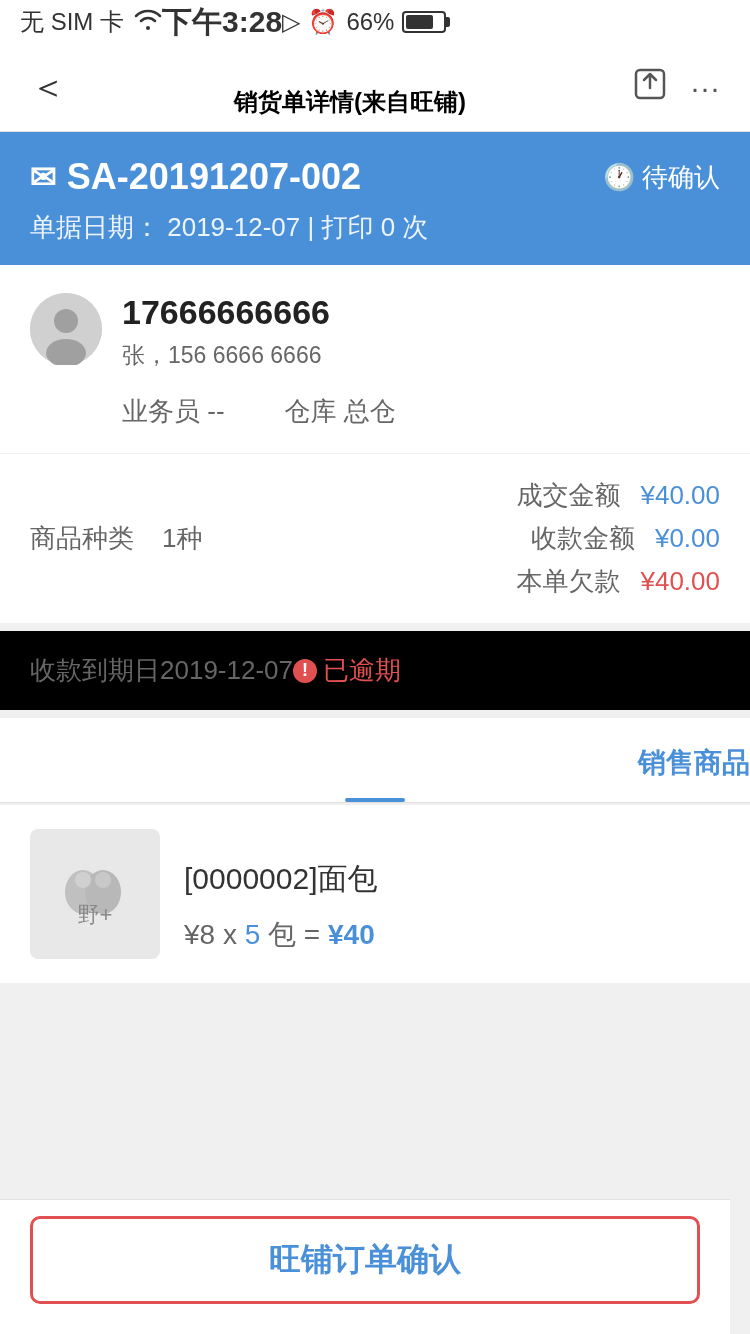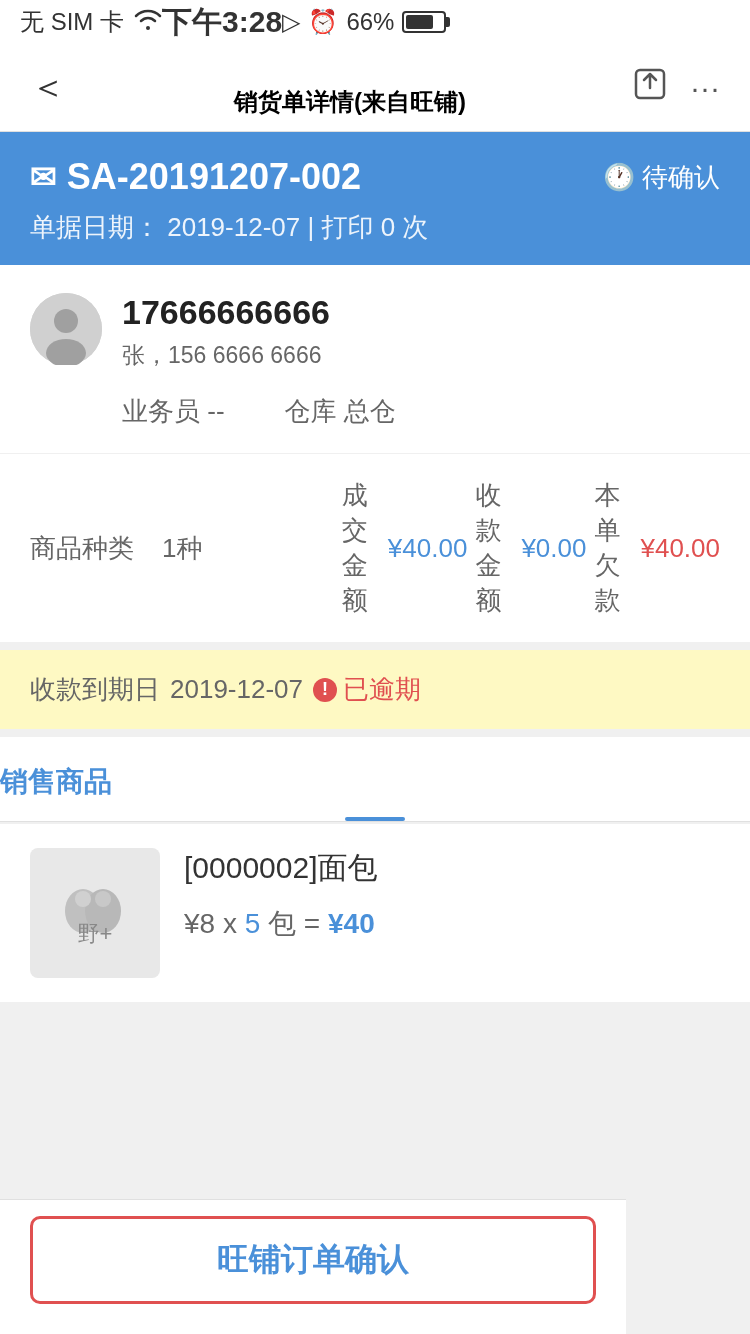--- a/index.html
+++ b/index.html
@@ -160,41 +160,41 @@
       flex: 1;
       display: flex;
       align-items: center;
       gap: 28px;
       font-size: 26px;
       color: #666;
     }
     .summary-right {
       flex: 1;
       display: flex;
-      flex-direction: row;
+      flex-direction: column;
       gap: 8px;
       align-items: flex-end;
     }
     .summary-row {
       display: flex;
       align-items: center;
       gap: 20px;
       font-size: 26px;
       color: #666;
     }
     .amount-blue { color: #4a90d9; }
     .amount-red { color: #e05050; }
 
     
     .due-section {
-      background: #fef9c3;
+      background: #000000;
       padding: 22px 30px;
       display: flex;
       align-items: center;
-      gap: 10px;
+      gap: 0;
       font-size: 26px;
       color: #666;
       border-bottom: 8px solid #f0f0f0;
     }
     .overdue-badge {
       display: flex;
       align-items: center;
       gap: 6px;
       color: #e05050;
       font-size: 26px;
@@ -210,21 +210,21 @@
     }
 
     
     .tabs-section {
       background: #fff;
       display: flex;
       border-bottom: 1px solid #e0e0e0;
     }
     .tab {
       flex: 1;
-      text-align: left;
+      text-align: right;
       padding: 26px 0 20px;
       font-size: 28px;
       color: #999;
       cursor: pointer;
       position: relative;
     }
     .tab.active {
       color: #4a90d9;
       font-weight: 600;
     }
@@ -252,21 +252,21 @@
       border-radius: 8px;
       display: flex; align-items: center; justify-content: center;
       flex-shrink: 0;
       overflow: hidden;
     }
     .product-logo {
       font-size: 36px;
       color: #a0a0a0;
       text-align: center;
     }
-    .product-info { flex: 1; }
+    .product-info { flex: 1; margin-top: 30px; }
     .product-name {
       font-size: 30px;
       color: #333;
       font-weight: 500;
       margin-bottom: 16px;
     }
     .product-price {
       font-size: 28px;
       color: #666;
     }
@@ -277,21 +277,21 @@
     .content-spacer {
       flex: 1;
       background: #f0f0f0;
       min-height: 300px;
     }
 
     
     .bottom-bar {
       position: fixed;
       bottom: 0;
-      width: 626px;
+      width: 730px;
       background: #fff;
       padding: 16px 30px 30px;
       border-top: 1px solid #e0e0e0;
       margin-top: 48px;
     }
     .confirm-btn {
       width: 100%;
       height: 88px;
       border: 3px solid #e05050;
       background: #fff;

